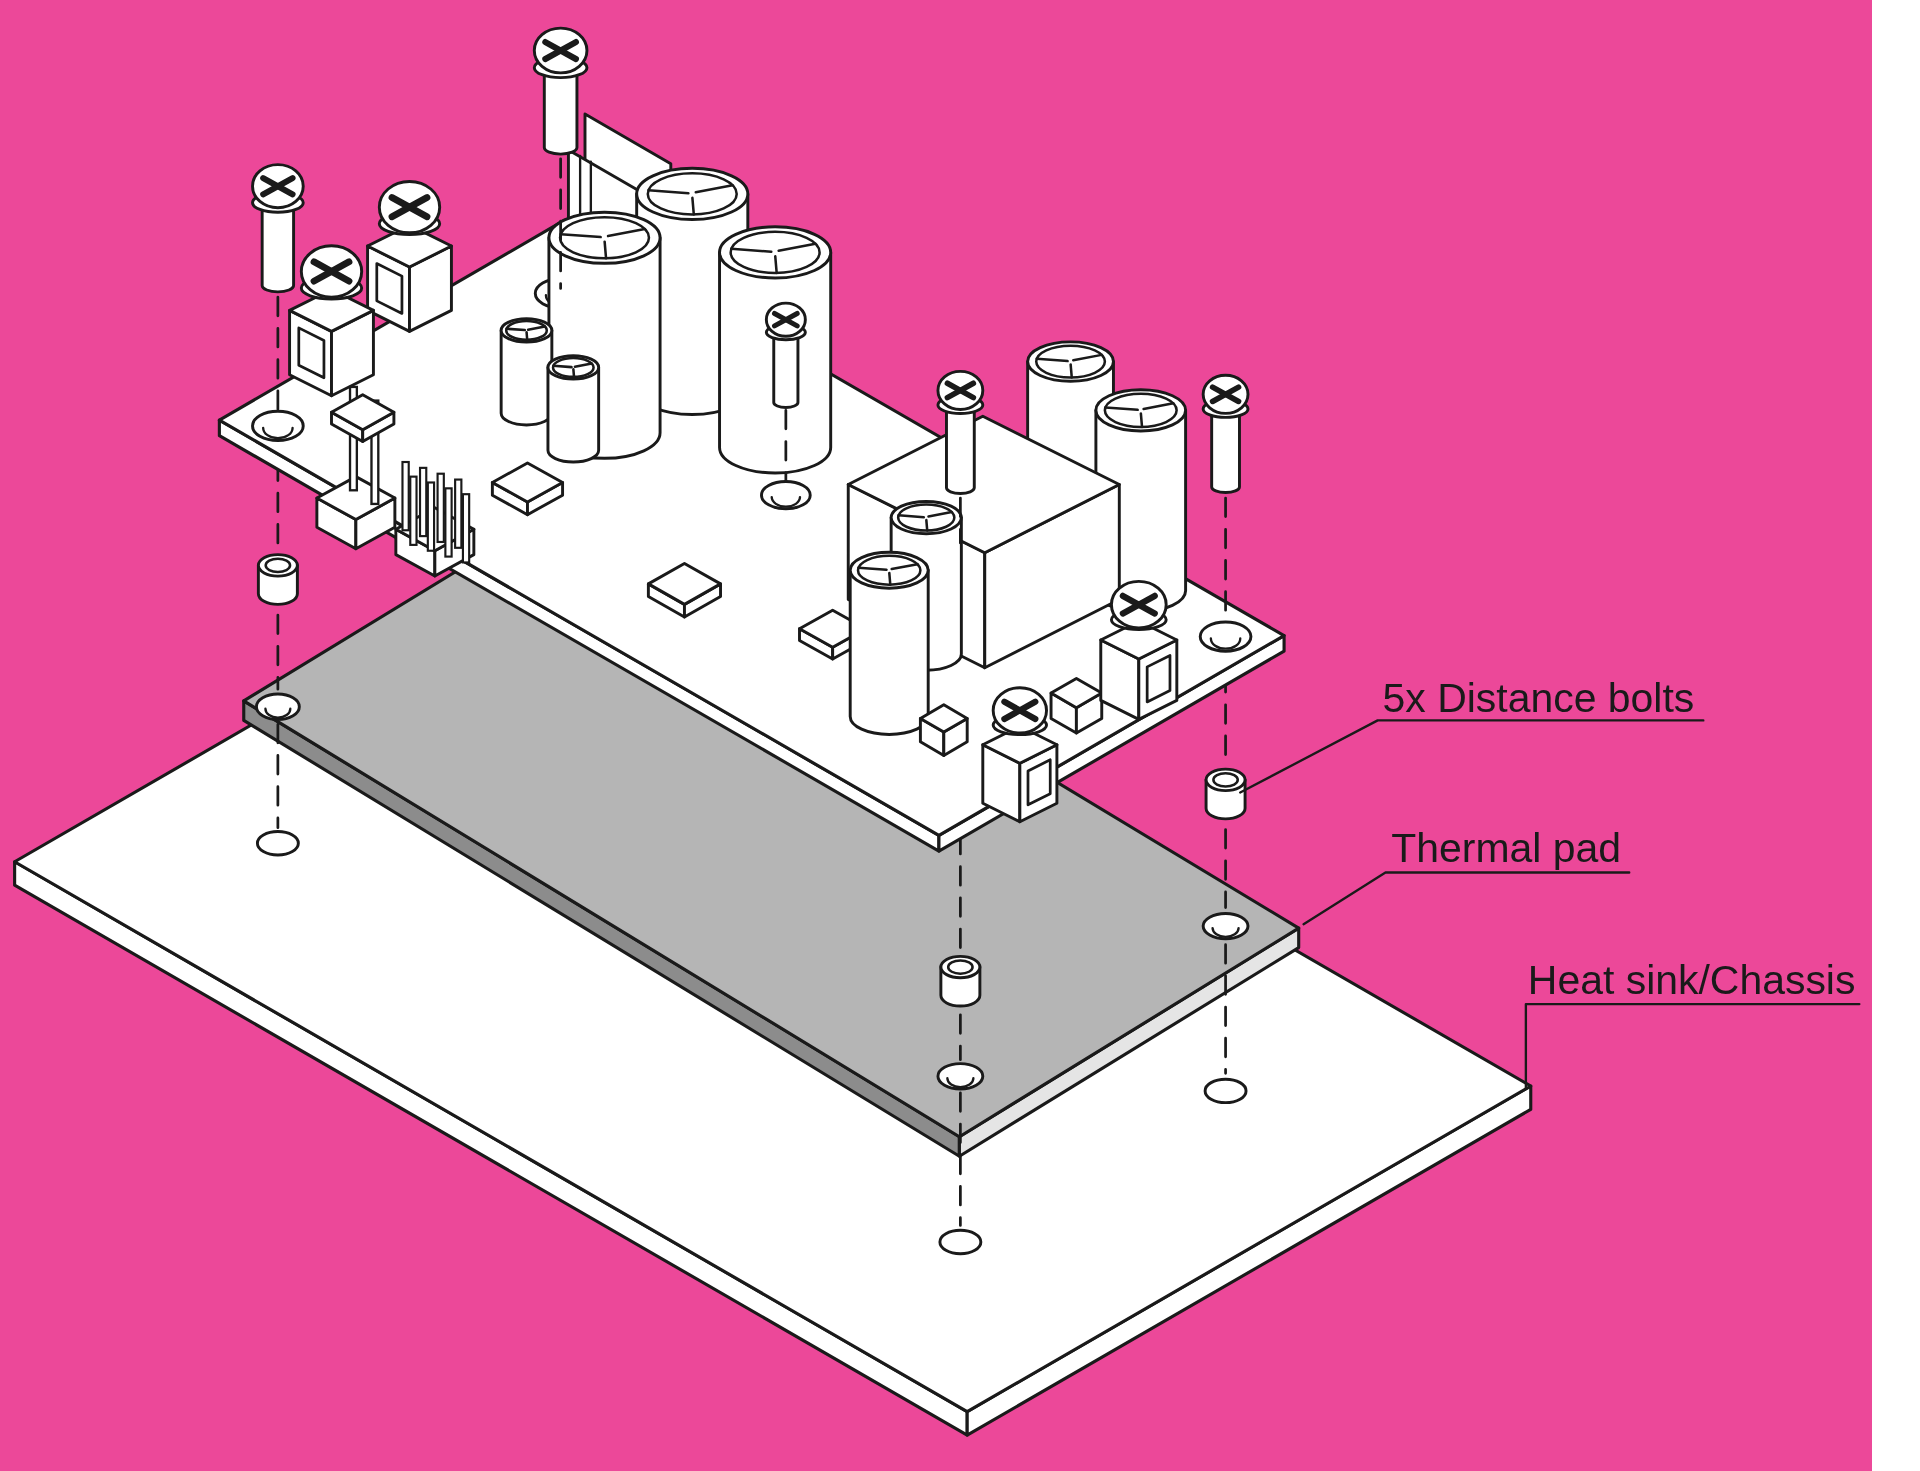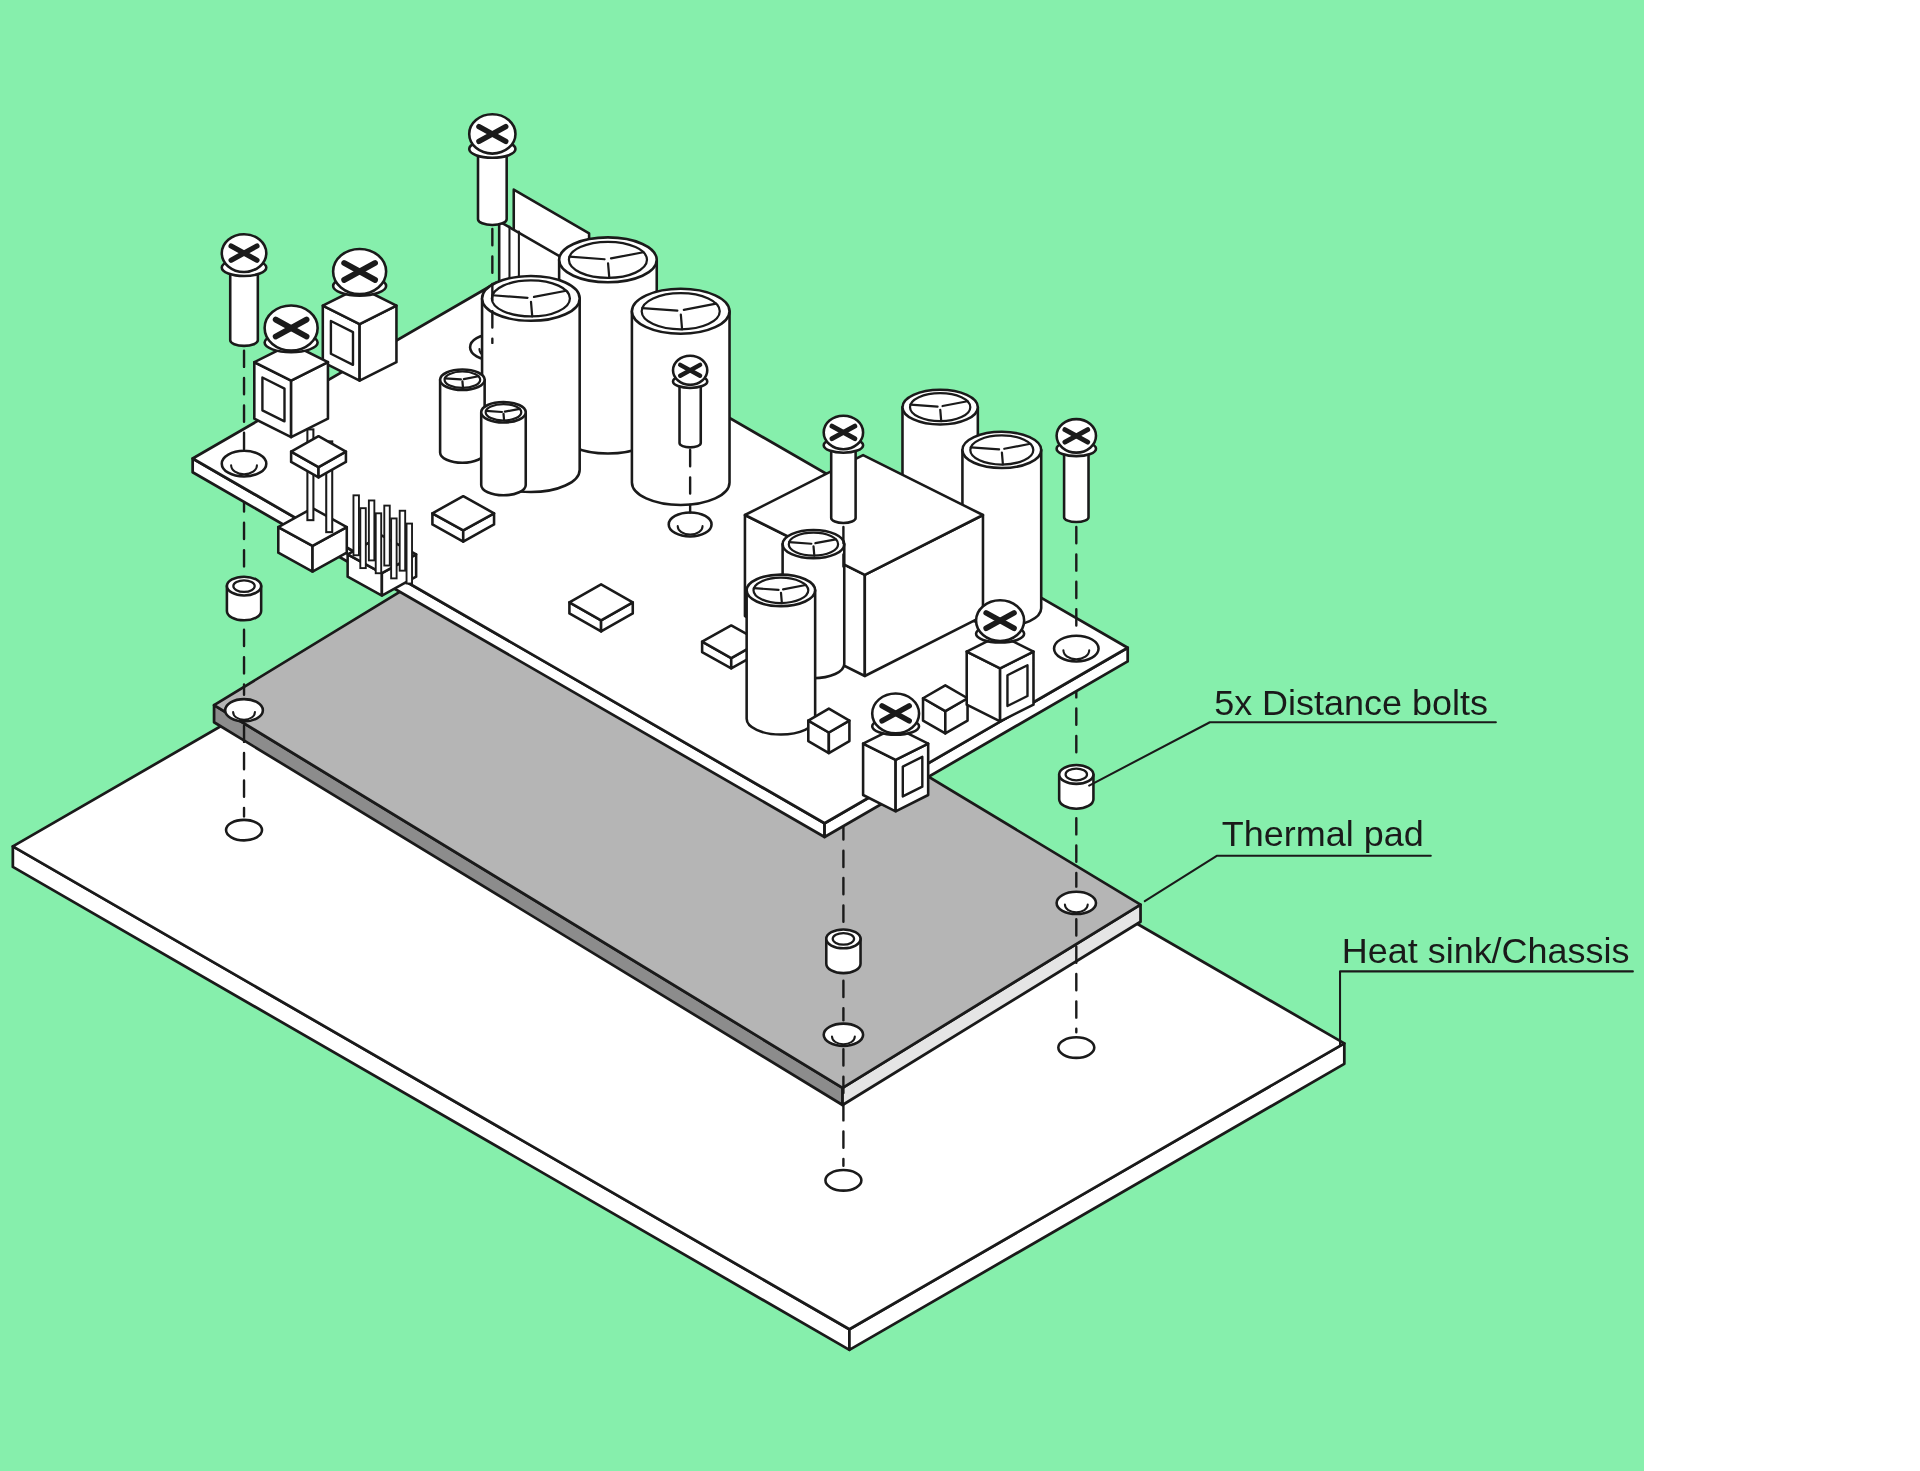--- a/index.html
+++ b/index.html
@@ -1,16 +1,16 @@
 <!DOCTYPE html>
 <html><head>
 <meta charset="utf-8">
 <style>
   html,body{margin:0;padding:0;background:#ffffff;}
-  .stage{position:relative;width:1644px;height:1471px;background:#86efac;overflow:hidden;}
+  .stage{position:relative;width:1872px;height:1471px;background:#ec4899;overflow:hidden;}
   svg{position:absolute;left:0;top:0;width:100%;height:100%;display:block;}
   .callout{font-family:"Liberation Sans",sans-serif;font-size:42px;fill:#1a1a1a;}
 </style>
 </head>
 <body>
 
 <div class="stage">
   <svg viewBox="0 0 1920 1471">
     <g id="art">
         <g>

